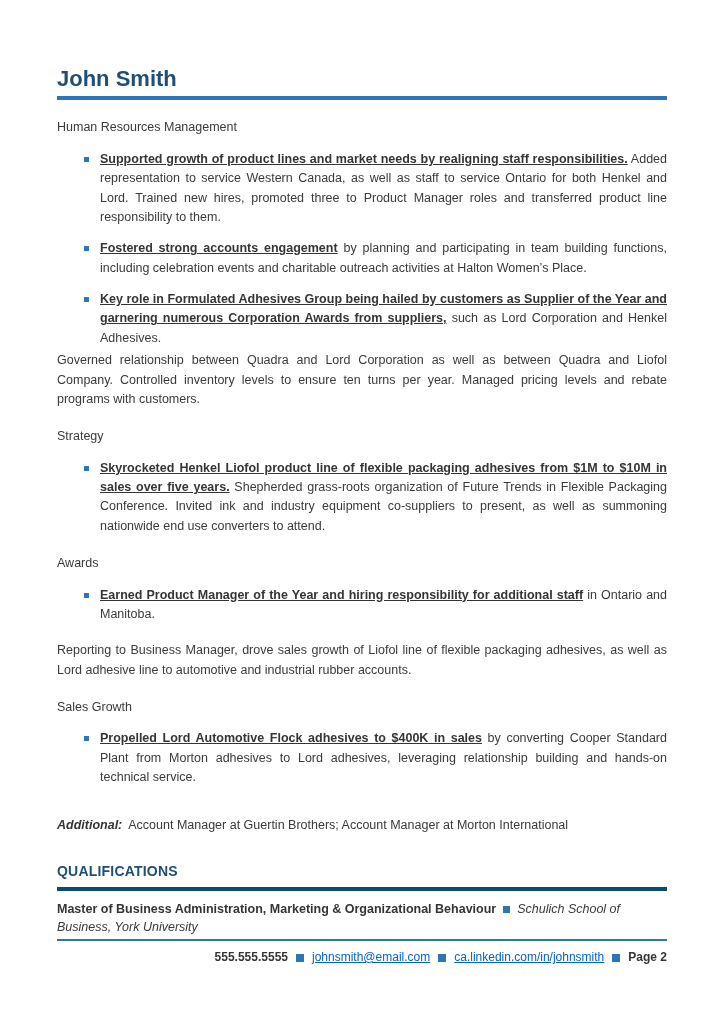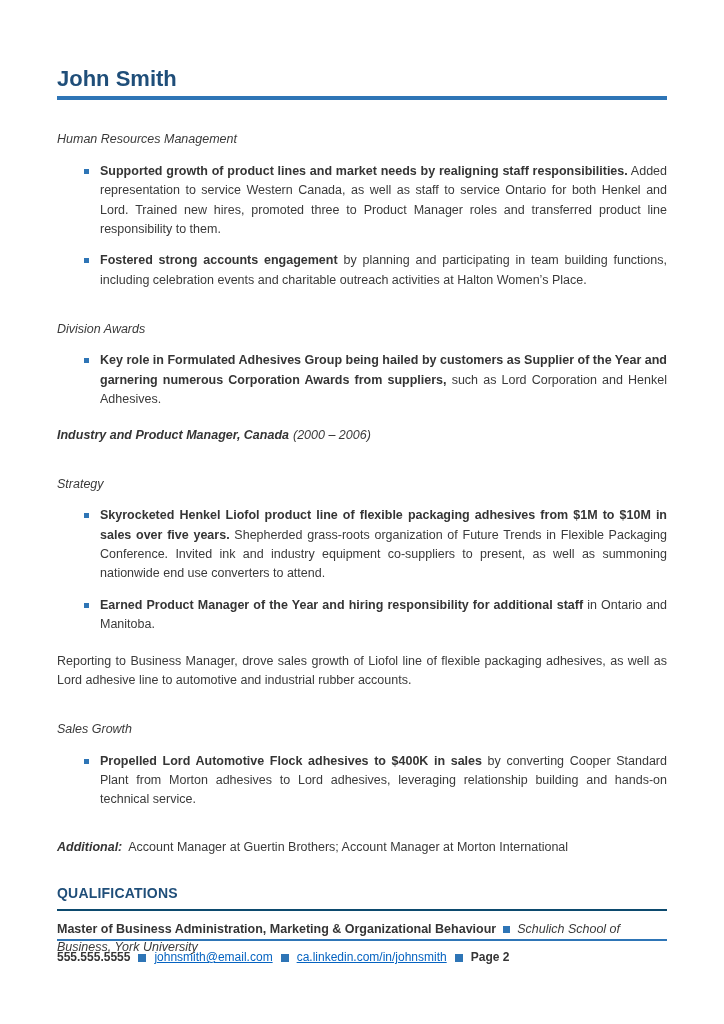--- a/index.html
+++ b/index.html
@@ -24,57 +24,56 @@
     color: #1f4e79;
     line-height: 1.2;
   }
   .name-rule {
     height: 4px;
     background: #2e75b6;
     margin-top: 4px;
   }
   
   .cat-label {
-    font-style: italic;
-    margin-top: 30px;
+    margin-top: 18px;
   }
   .bullet-item {
     position: relative;
     padding-left: 43px;
     margin-top: 12px;
     text-align: justify;
   }
   .bullet-sq {
     position: absolute;
     left: 27px;
     top: 7px;
     width: 5px;
     height: 5px;
     background: #2e75b6;
   }
-  .bullet-item b { color: #353535; }
+  .bullet-item b { color: #353535; text-decoration: underline; }
   .job-heading {
     margin-top: 16px;
   }
   .jh-title { font-weight: bold; font-style: italic; color: #353535; }
   .jh-dates { font-style: italic; margin-left: 4px; }
   .para {
     margin-top: 3px;
     text-align: justify;
   }
   .spacer-lg { height: 14px; }
   .additional-line { margin-top: 28px; }
   .add-label { font-weight: bold; font-style: italic; color: #353535; margin-right: 6px; }
   
   .section-heading {
     margin-top: 26px;
     font-size: 14px;
     font-weight: bold;
     color: #1f4e79;
-    border-bottom: 2px solid #0c4a6e;
+    border-bottom: 4px solid #0c4a6e;
     padding-bottom: 4px;
     letter-spacing: 0.2px;
   }
   .qual-item { margin-top: 9px; line-height: 1.45; }
   .qual-item b { color: #353535; }
   .qual-item i { font-style: italic; }
   .sq-sep {
     display: inline-block;
     width: 7px;
     height: 7px;
@@ -85,21 +84,21 @@
   
   .footer {
     position: absolute;
     left: 57px;
     right: 57px;
     top: 939px;
   }
   .footer-rule { height: 2px; background: #2e75b6; }
   .footer-line {
     margin-top: 7px;
-    text-align: left;
+    text-align: right;
     font-size: 12px;
   }
   .footer-strong { font-weight: bold; color: #353535; }
   .footer .sq-sep { width: 8px; height: 8px; margin: 0 8px; vertical-align: -1px; }
   .link {
     color: #0563c1;
     text-decoration: underline;
     cursor: pointer;
   }
 </style>
@@ -116,36 +115,36 @@
   <div class="bullet-item">
     <span class="bullet-sq"></span>
     <span><b>Supported growth of product lines and market needs by realigning staff responsibilities.</b><span> Added representation to service Western Canada, as well as staff to service Ontario for both Henkel and Lord. Trained new hires, promoted three to Product Manager roles and transferred product line responsibility to them.</span></span>
   </div>
 
   <div class="bullet-item">
     <span class="bullet-sq"></span>
     <span><b>Fostered strong accounts engagement</b><span> by planning and participating in team building functions, including celebration events and charitable outreach activities at Halton Women’s Place.</span></span>
   </div>
 
-  <p class="cat-label">Division Awards</p>
 
   <div class="bullet-item">
     <span class="bullet-sq"></span>
     <span><b>Key role in Formulated Adhesives Group being hailed by customers as Supplier of the Year and garnering numerous Corporation Awards from suppliers,</b><span> such as Lord Corporation and Henkel Adhesives.</span></span>
   </div>
 
-  <p class="job-heading"><span class="jh-title">Industry and Product Manager, Canada</span><span class="jh-dates">(2000 – 2006)</span></p>
+  <p class="para">Governed relationship between Quadra and Lord Corporation as well as between Quadra and Liofol Company. Controlled inventory levels to ensure ten turns per year. Managed pricing levels and rebate programs with customers.</p>
 
   <p class="cat-label">Strategy</p>
 
   <div class="bullet-item">
     <span class="bullet-sq"></span>
     <span><b>Skyrocketed Henkel Liofol product line of flexible packaging adhesives from $1M to $10M in sales over five years.</b><span> Shepherded grass-roots organization of Future Trends in Flexible Packaging Conference. Invited ink and industry equipment co-suppliers to present, as well as summoning nationwide end use converters to attend.</span></span>
   </div>
 
+  <p class="cat-label">Awards</p>
 
   <div class="bullet-item">
     <span class="bullet-sq"></span>
     <span><b>Earned Product Manager of the Year and hiring responsibility for additional staff</b><span> in Ontario and Manitoba.</span></span>
   </div>
 
   <div class="spacer-lg"></div>
 
   <p class="para">Reporting to Business Manager, drove sales growth of Liofol line of flexible packaging adhesives, as well as Lord adhesive line to automotive and industrial rubber accounts.</p>
 

